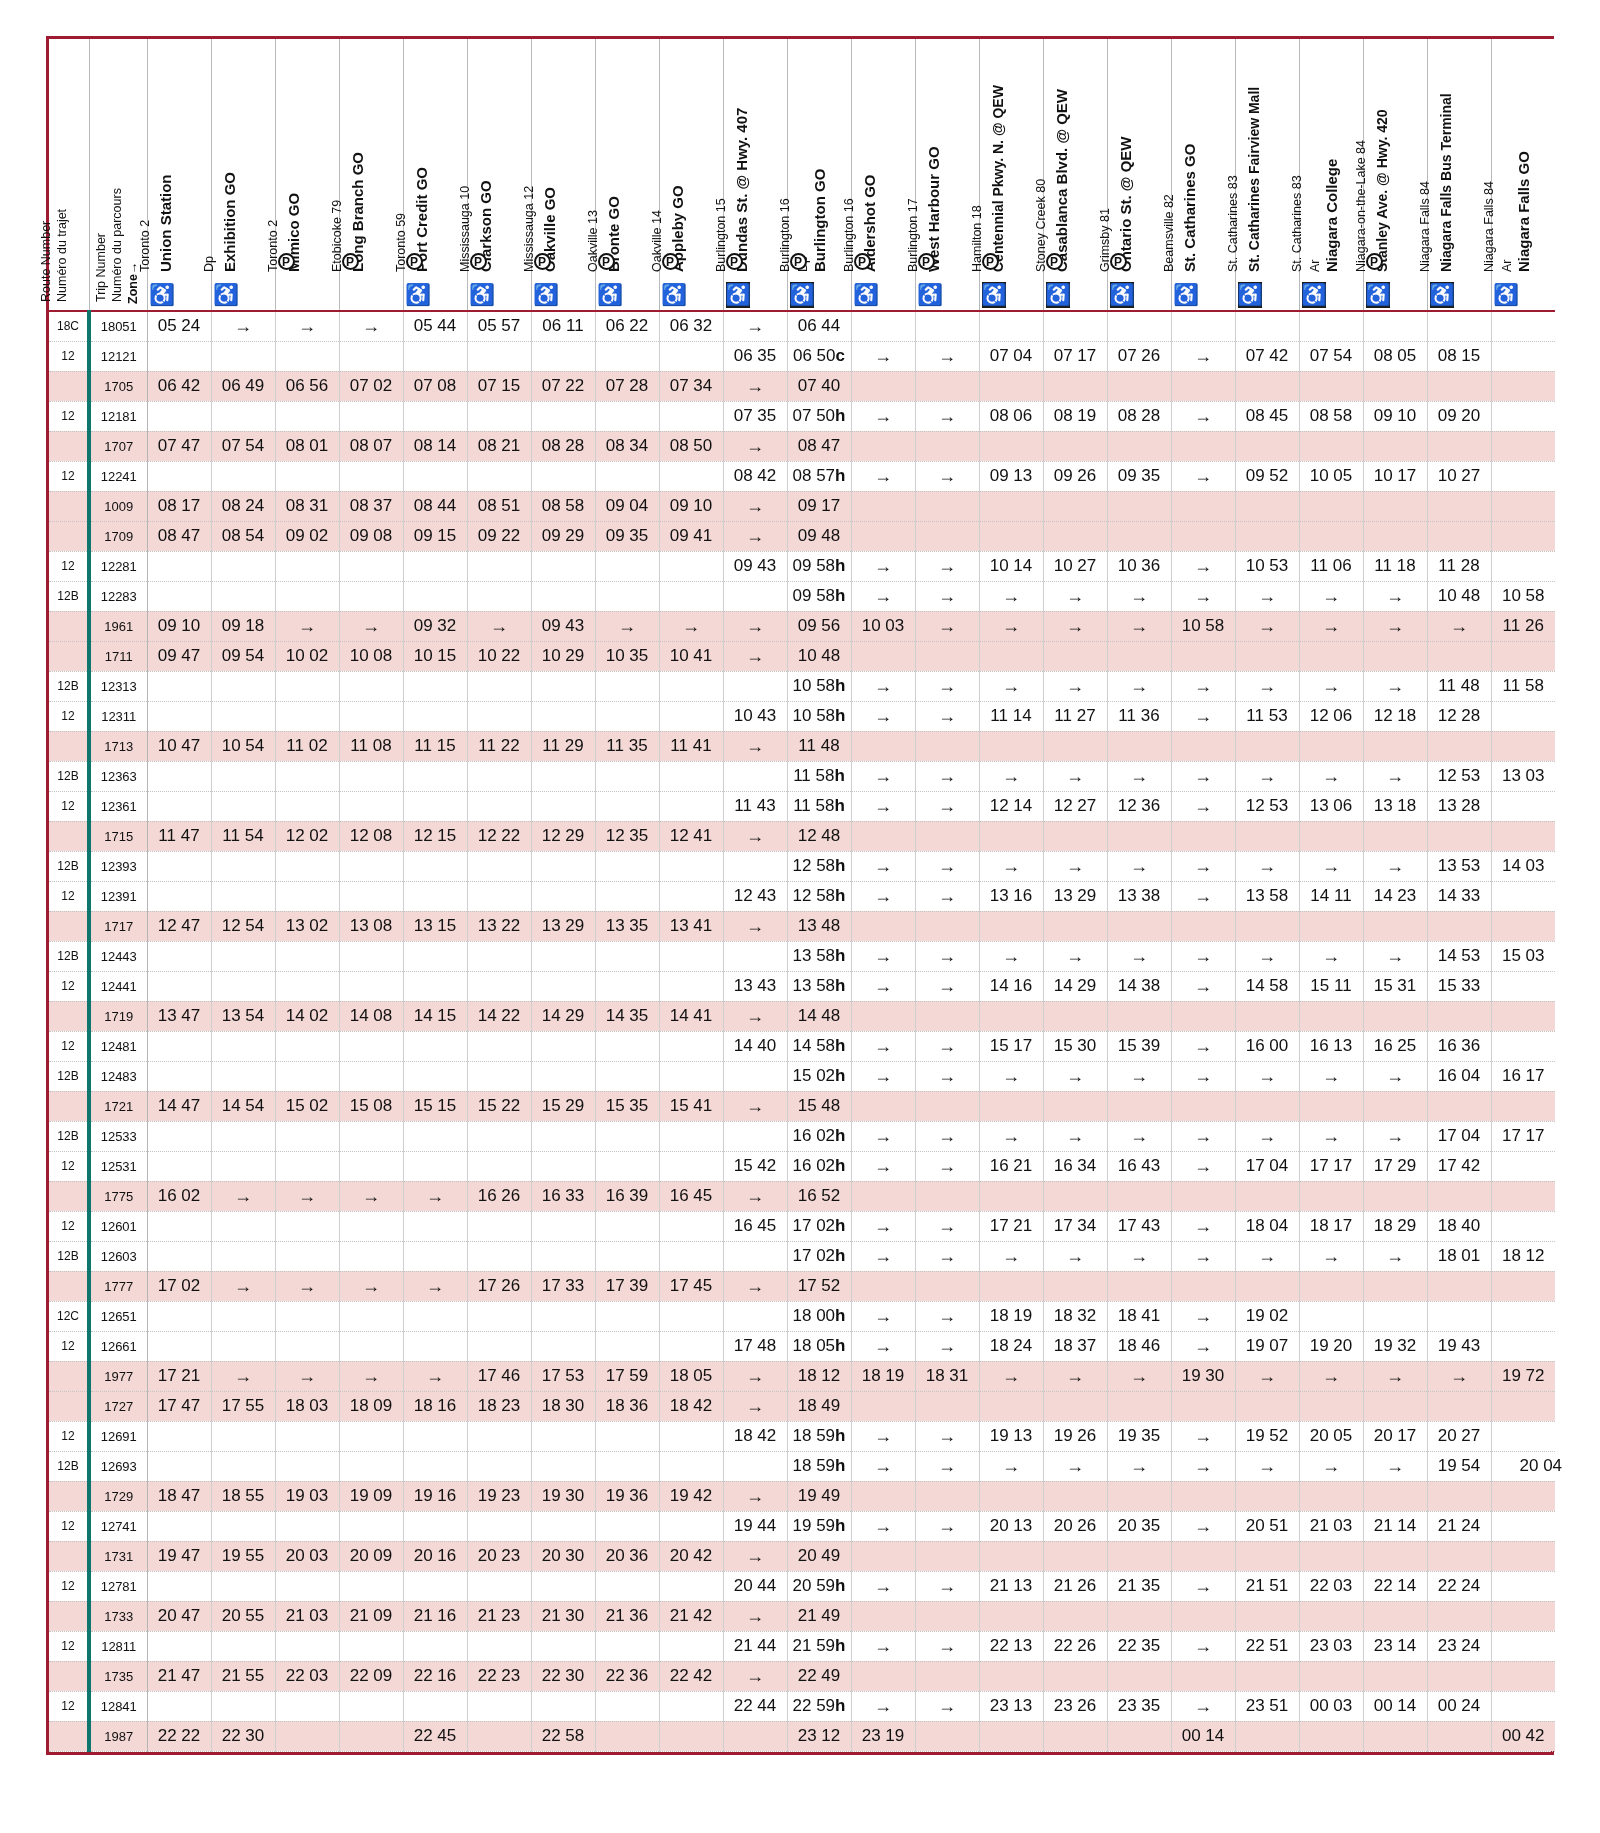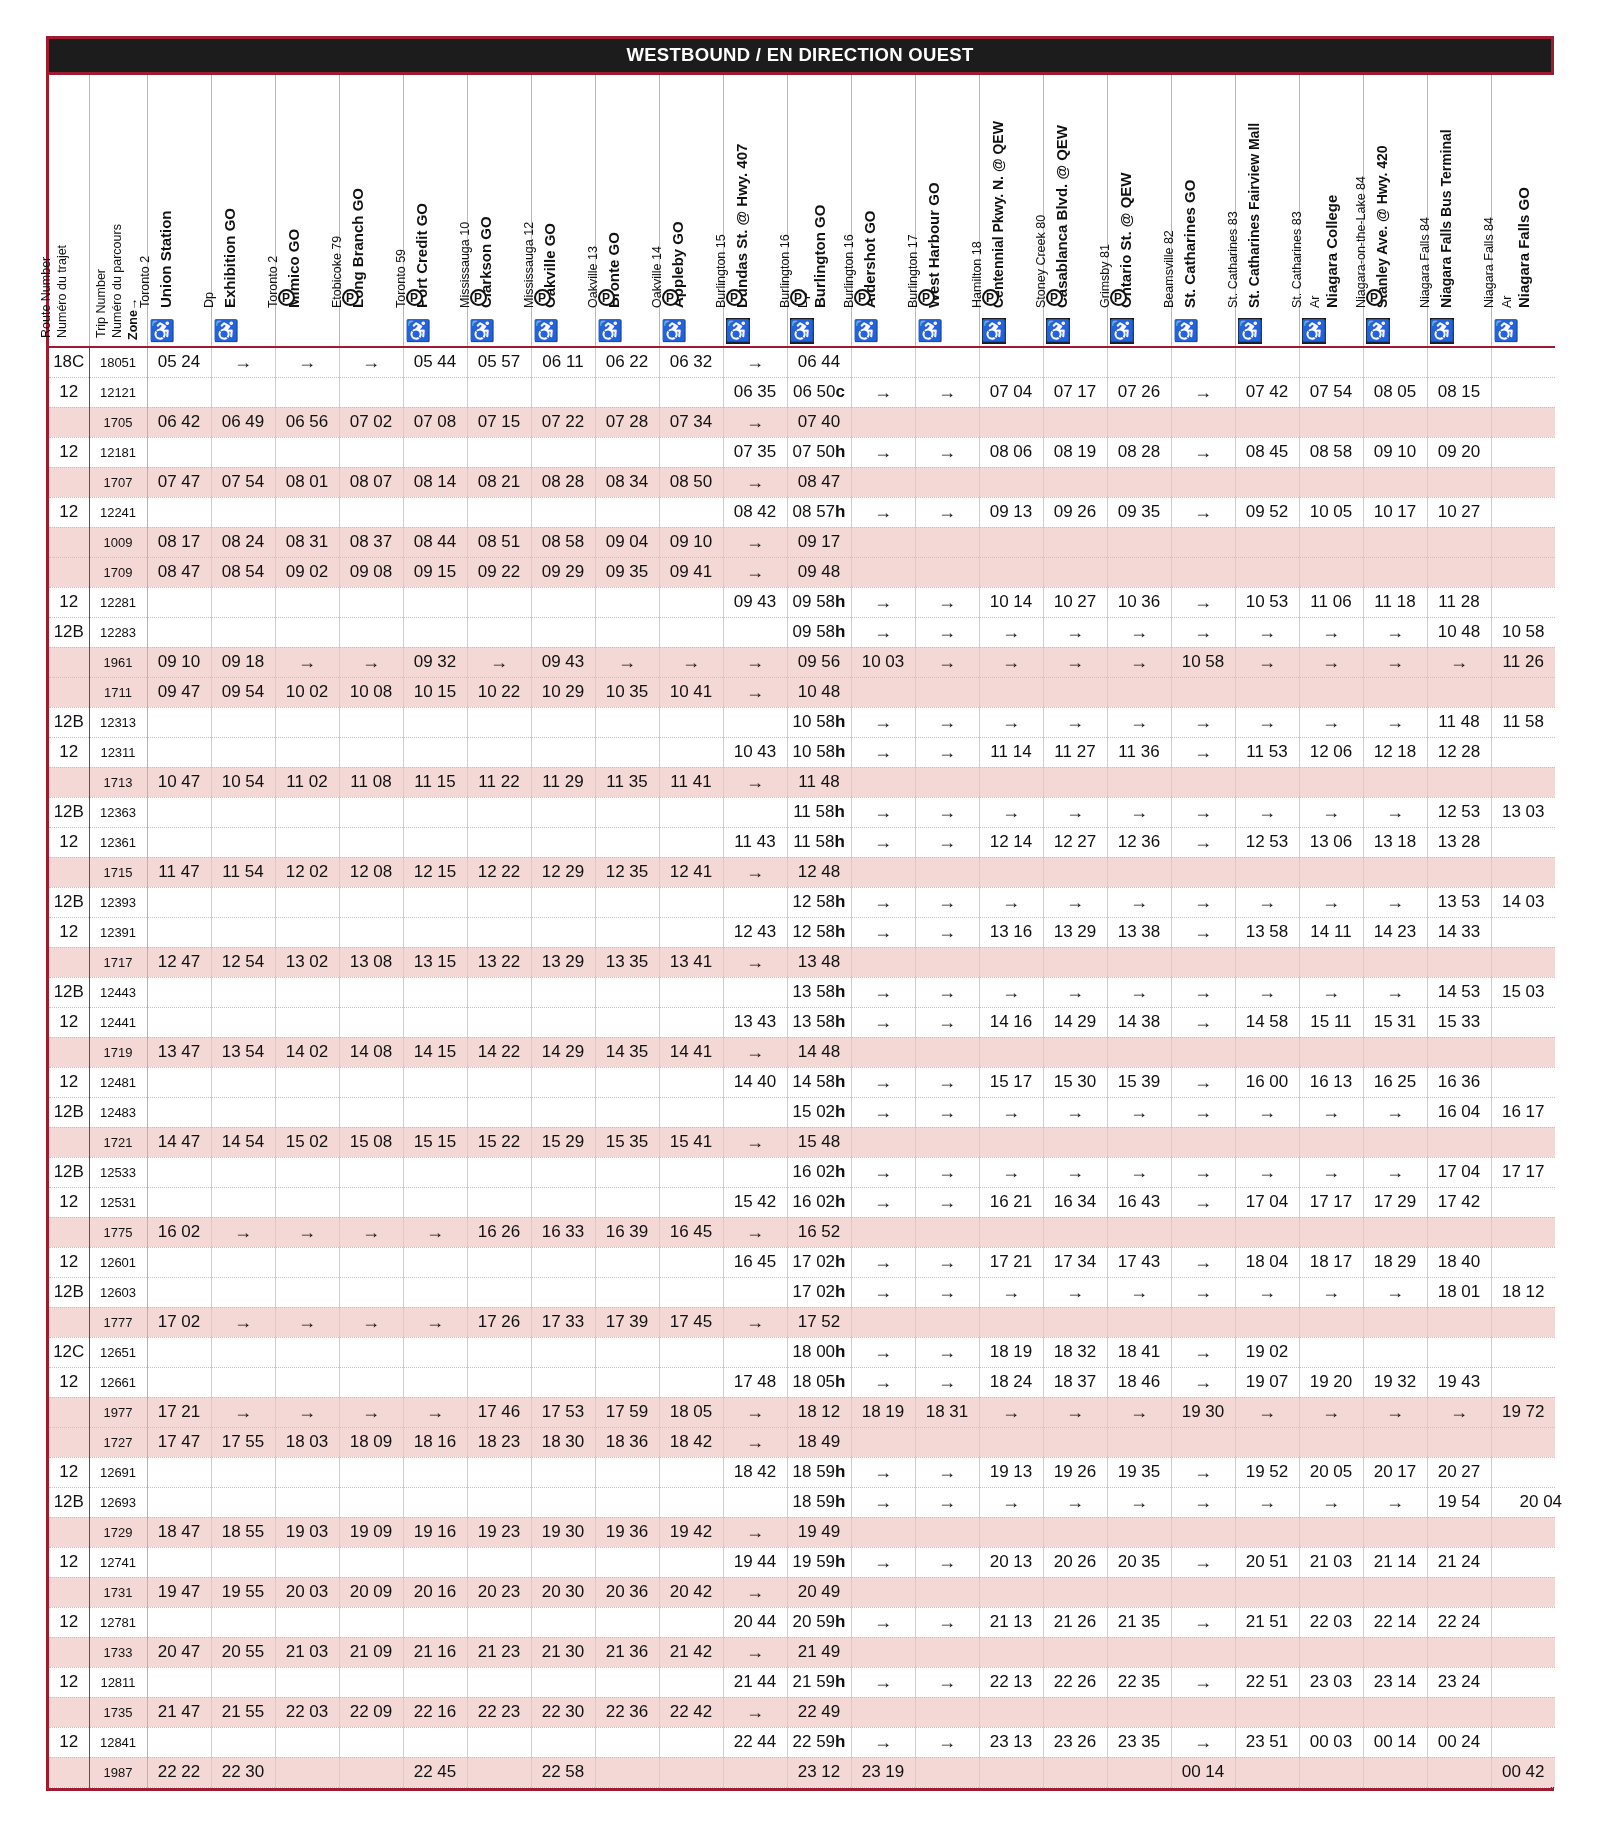--- a/index.html
+++ b/index.html
@@ -142,43 +142,42 @@
     font-size: 17px;
     text-align: center;
     color: #111;
     border-right: 1px solid #cfcfcf;
     border-bottom: 1px dotted #c3c3c3;
     white-space: nowrap;
     background: #fff;
   }
   tr.datarow.shade td { background: #f3d8d5; }
   tr.datarow td.route {
-    font-size: 17px;
+    font-size: 12px;
     text-align: center;
-    border-right: 1px solid #0f766e;
+    border-right: 4px solid #0f766e;
     background: #fff !important;
   }
   tr.datarow.shade td.route { background: #f3d8d5 !important; }
   tr.datarow td.trip {
     font-size: 13px;
     text-align: center;
     border-right: 1px solid #b5b5b5;
   }
   tr.datarow td b { font-weight: bold; }
   tr.datarow.firstrow td { border-top: 2px solid #9e1b32; }
   .arrow { font-size: 18px; }
 </style>
 </head>
 <body>
 
 <div id="page">
   <div class="table-frame">
 
 
-    <div class="dir-bar">WESTBOUND / EN DIRECTION OUEST</div>
 
     <table class="tt">
       <colgroup id="cg">
           <col style="width: 40px;">
           <col style="width: 58px;">
           <col style="width: 64px;">
           <col style="width: 64px;">
           <col style="width: 64px;">
           <col style="width: 64px;">
           <col style="width: 64px;">

